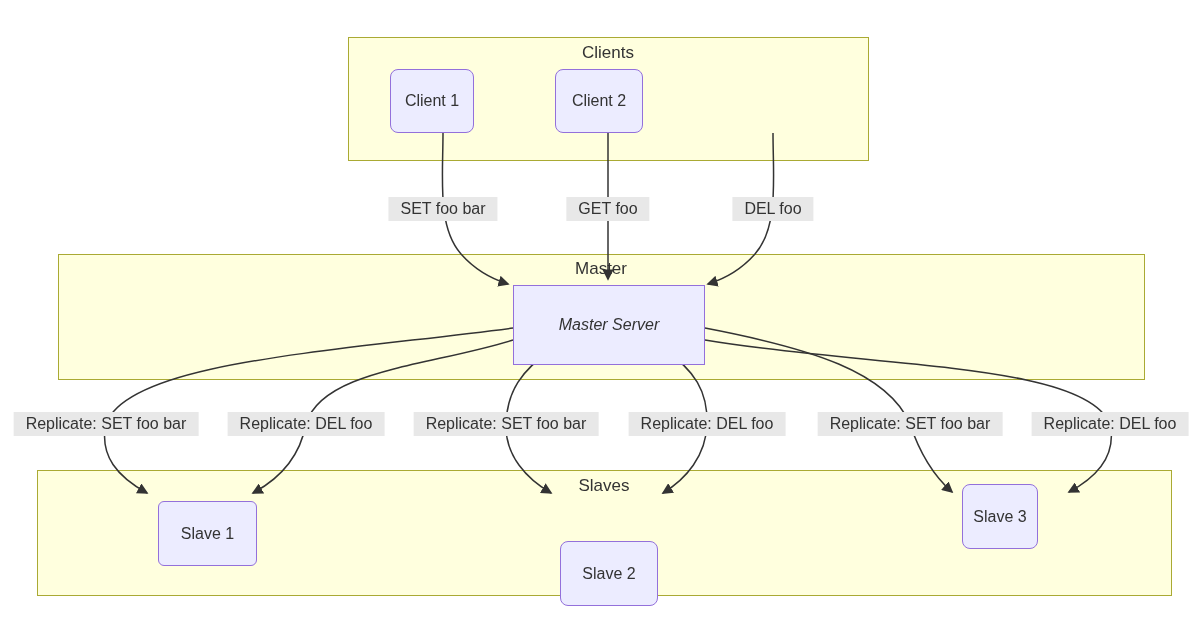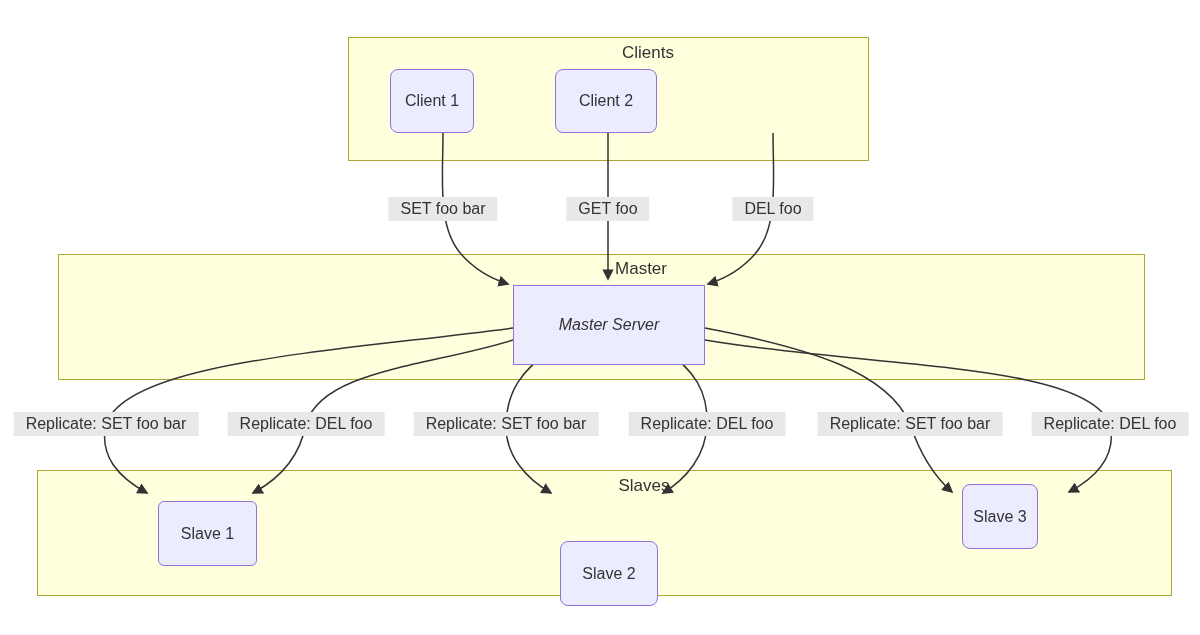--- a/index.html
+++ b/index.html
@@ -14,21 +14,21 @@
     background:var(--background);
     font-family:"Liberation Sans","DejaVu Sans",sans-serif;
     color:var(--text-color);
   }
   .cluster{
     position:absolute;background:var(--cluster-fill);
     border:1px solid var(--cluster-border);z-index:0;box-sizing:border-box;
   }
   .cluster-title{
     position:absolute;transform:translateX(-50%);z-index:2;
-    font-size:17px;white-space:nowrap;color:var(--text-color);margin-left:40px;
+    font-size:17px;white-space:nowrap;color:var(--text-color);
   }
   #edges{position:absolute;left:0;top:0;z-index:1;}
   #edges path.edge{stroke:var(--edge-color);stroke-width:1.5;fill:none;}
   #edges marker path{fill:var(--edge-color);stroke:none;}
   .edge-label{
     position:absolute;transform:translateX(-50%);z-index:2;
     background:var(--edge-label-bg);padding:1px 12px;
     font-size:16px;line-height:22px;white-space:nowrap;color:var(--text-color);
   }
   .node{
@@ -74,21 +74,21 @@
   <div class="edge-label" style="left:773px;top:197px;">DEL foo</div>
 
   <div class="edge-label" style="left:106px;top:412px;">Replicate: SET foo bar</div>
   <div class="edge-label" style="left:306px;top:412px;">Replicate: DEL foo</div>
   <div class="edge-label" style="left:506px;top:412px;">Replicate: SET foo bar</div>
   <div class="edge-label" style="left:707px;top:412px;">Replicate: DEL foo</div>
   <div class="edge-label" style="left:910px;top:412px;">Replicate: SET foo bar</div>
   <div class="edge-label" style="left:1110px;top:412px;">Replicate: DEL foo</div>
 
   <div class="node rounded" style="left:390px;top:69px;width:84px;height:64px;">Client 1</div>
-  <div class="node rounded" style="left:555px;top:69px;width:102px;height:64px;">Client 2</div>
+  <div class="node rounded" style="left:555px;top:69px;width:88px;height:64px;">Client 2</div>
 
   <div class="node" style="left:513px;top:285px;width:192px;height:80px;font-style:italic;">Master Server</div>
 
   <div class="node rounded" style="left:158px;top:501px;width:99px;height:65px;border-radius:6px;">Slave 1</div>
   <div class="node rounded" style="left:560px;top:501px;width:98px;height:65px;margin-top:40px;">Slave 2</div>
   <div class="node rounded" style="left:962px;top:484px;width:76px;height:65px;">Slave 3</div>
 
 </div>
 
 </body></html>

